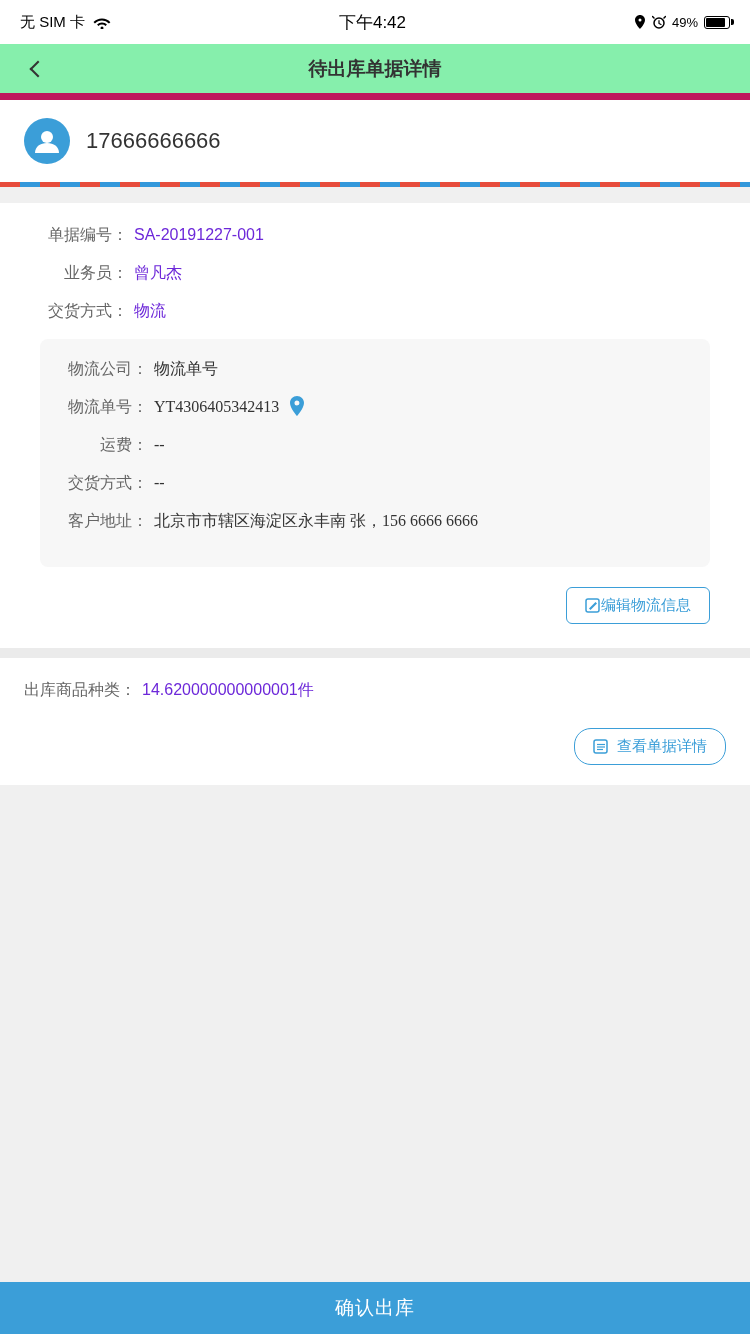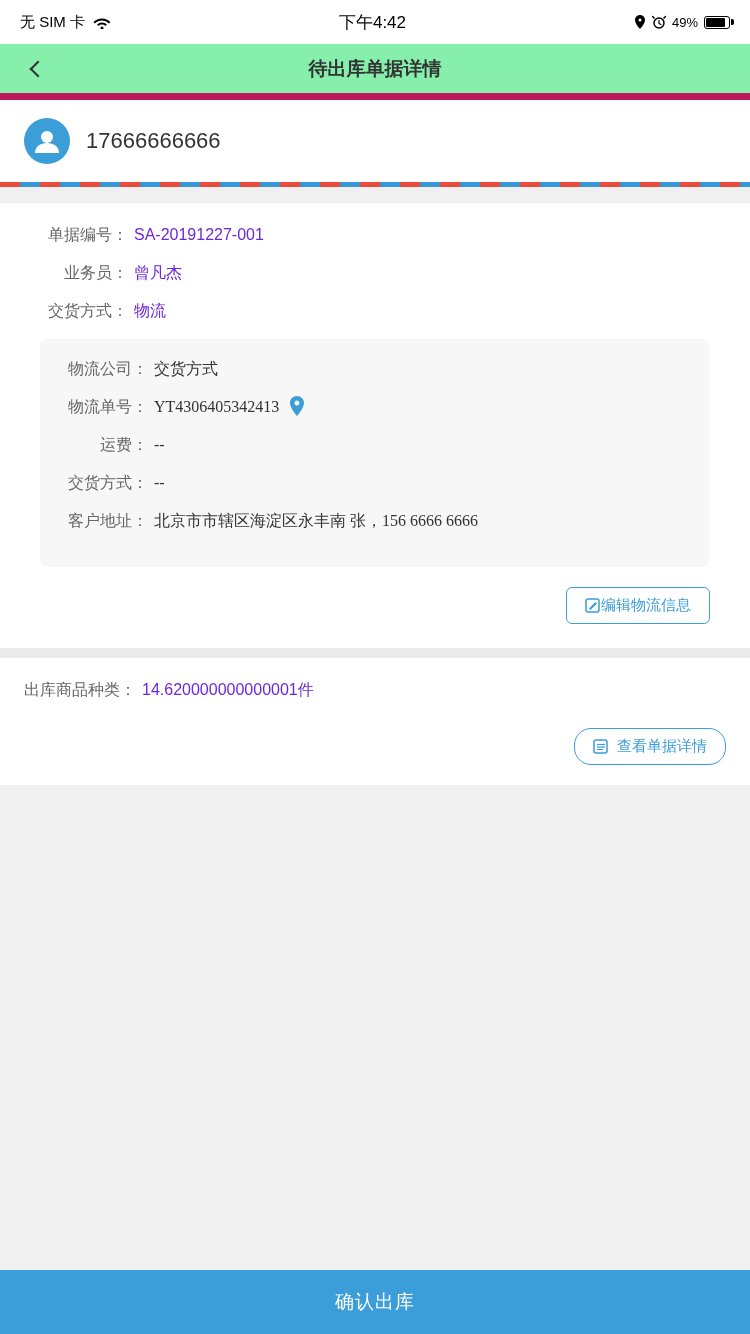--- a/index.html
+++ b/index.html
@@ -219,21 +219,21 @@
     .bottom-area {
       flex: 1;
       background: #f0f0f0;
       min-height: 120px;
     }
     .confirm-btn {
       background: #3b9ed8;
       color: #fff;
       font-size: 19px;
       font-weight: 500;
-      height: 64px;
+      height: 52px;
       display: flex;
       align-items: center;
       justify-content: center;
       cursor: pointer;
       letter-spacing: 1px;
     }
   </style>
 </head>
 <body>
 
@@ -292,21 +292,21 @@
       <span class="info-value">曾凡杰</span>
     </div>
     <div class="info-row">
       <span class="info-label">交货方式：</span>
       <span class="info-value">物流</span>
     </div>
 
     <div class="logistics-box">
       <div class="logistics-row">
         <span class="logistics-label">物流公司：</span>
-        <span class="logistics-value">交货方式</span>
+        <span class="logistics-value">物流单号</span>
       </div>
       <div class="logistics-row">
         <span class="logistics-label">物流单号：</span>
         <span class="logistics-value">
           <span>YT4306405342413</span>
           <span class="location-icon">
             <svg width="20" height="22" viewBox="0 0 20 22" fill="#3b9ed8">
               <path d="M10 0C6.13 0 3 3.13 3 7c0 5.25 7 13 7 13s7-7.75 7-13c0-3.87-3.13-7-7-7zm0 9.5a2.5 2.5 0 1 1 0-5 2.5 2.5 0 0 1 0 5z"></path>
             </svg>
           </span>

